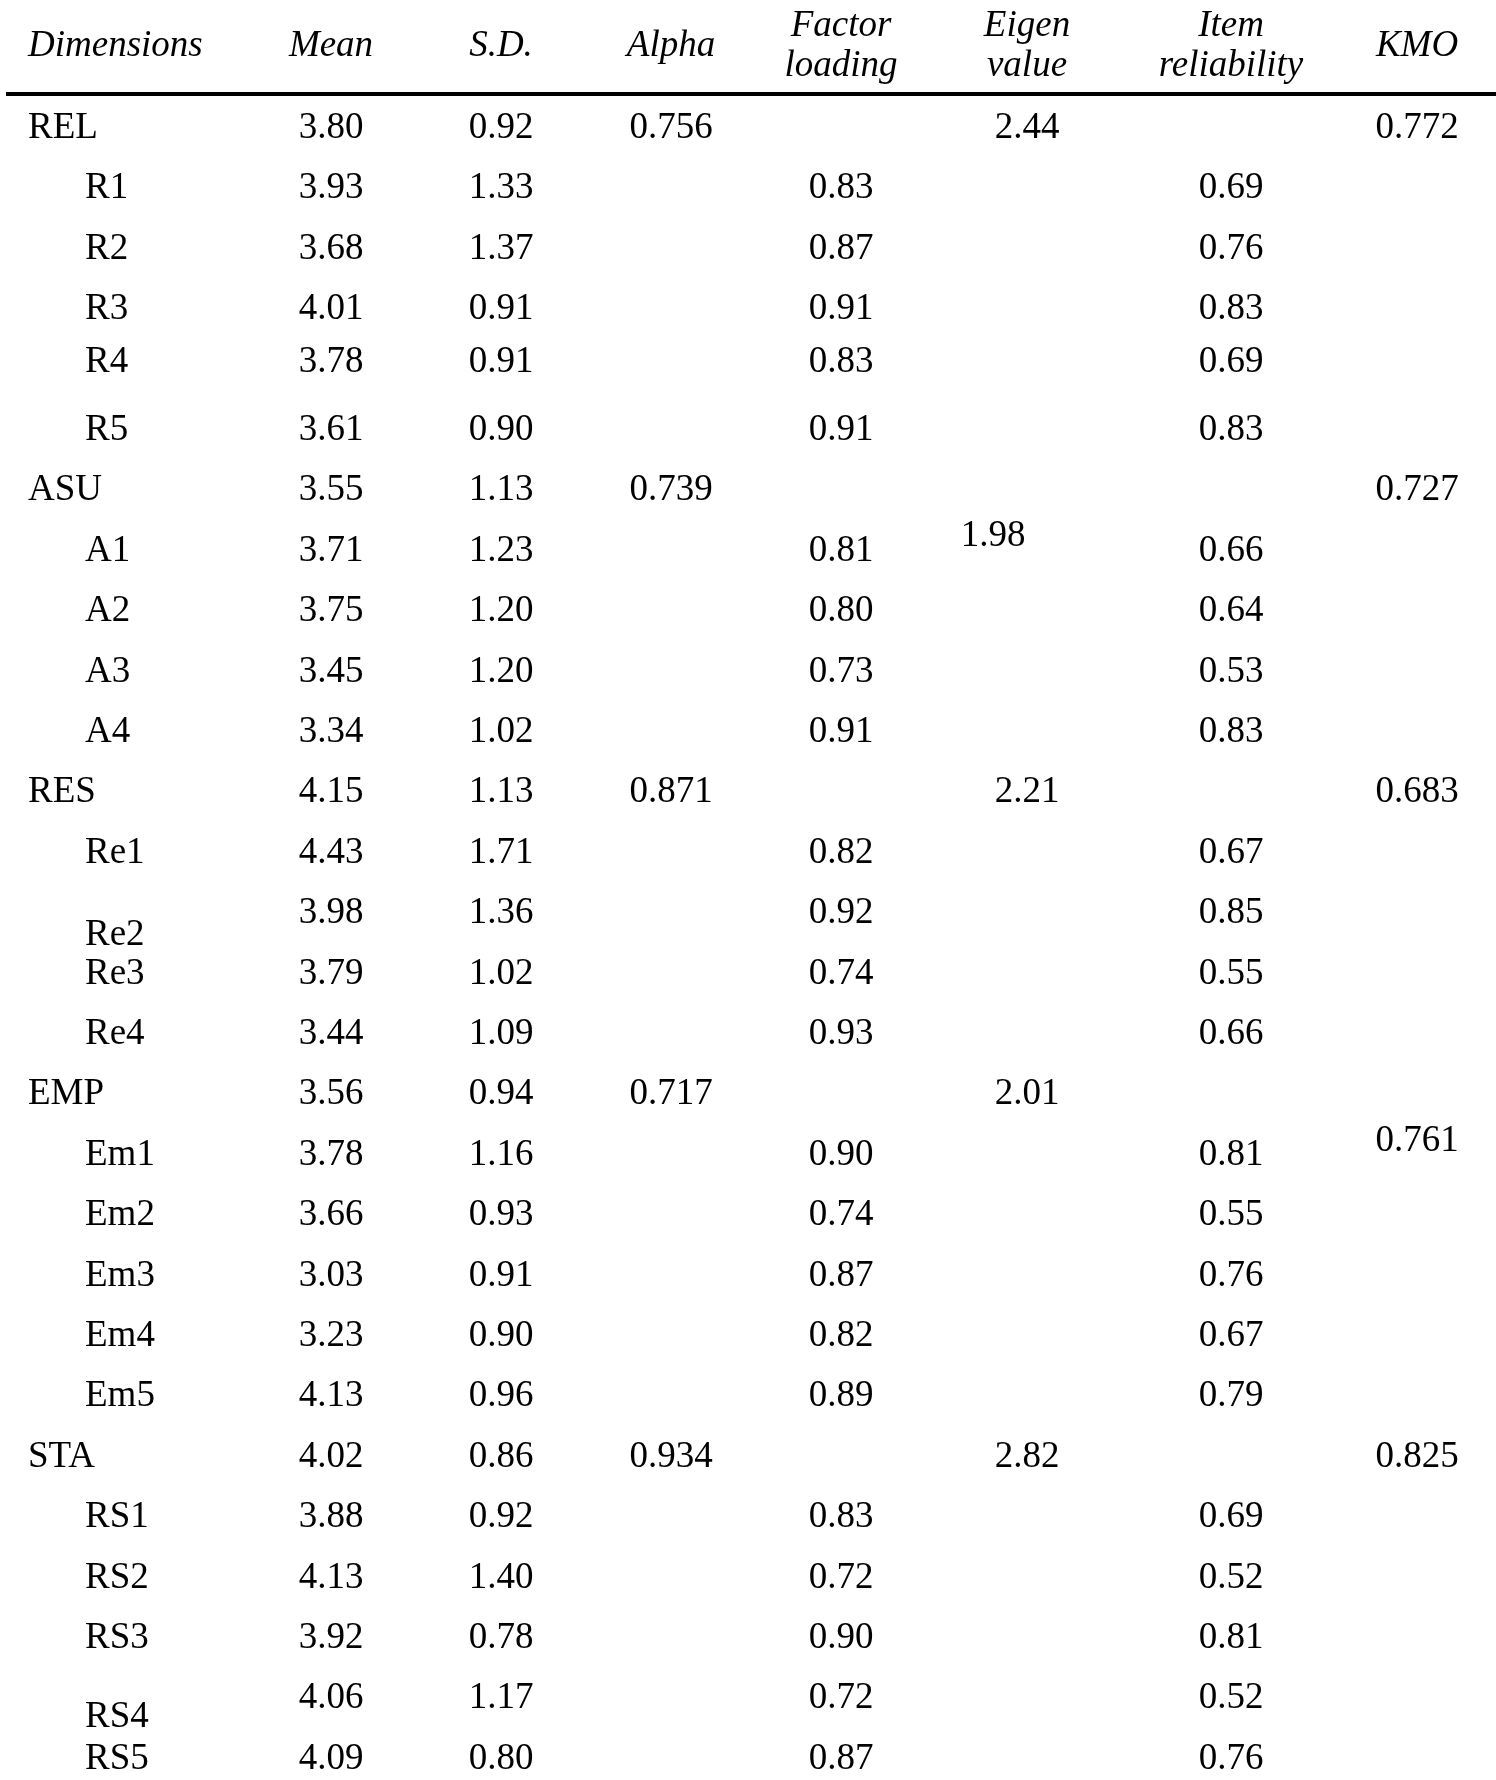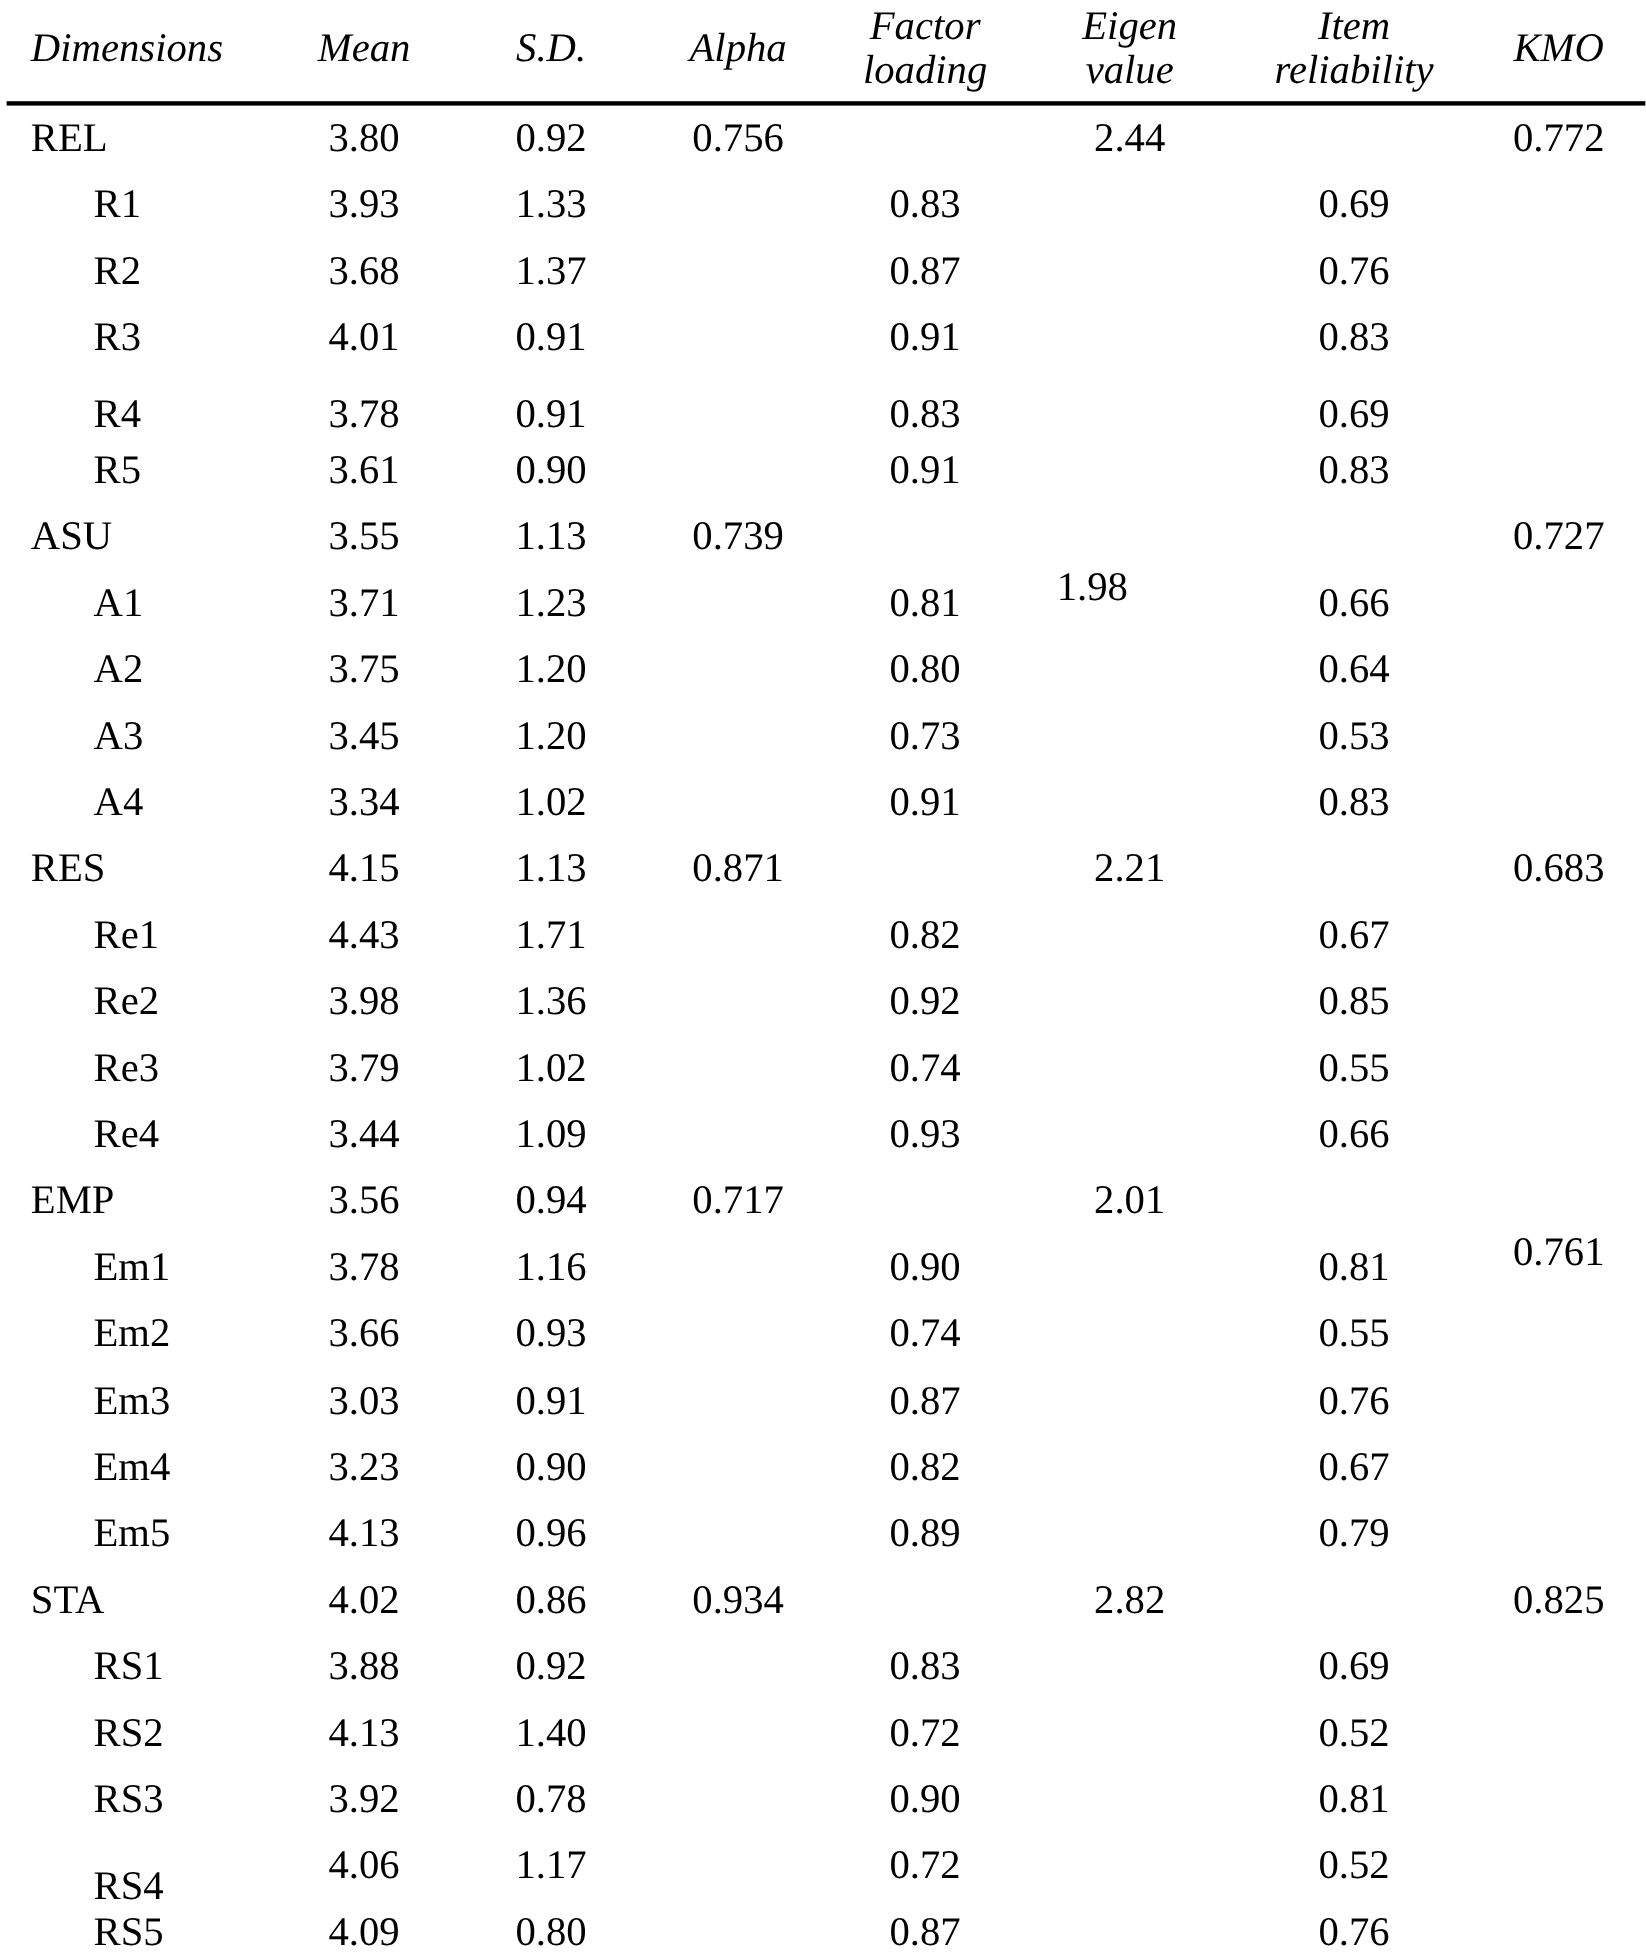--- a/index.html
+++ b/index.html
@@ -83,21 +83,21 @@
       <div class="row" style="top: 277.2px;">
         <div class="cell label" style="left: 85px;">R3</div>
         <div class="cell" style="left: 331px;">4.01</div>
         <div class="cell" style="left: 501px;">0.91</div>
         <div class="cell" style="left: 671px;"></div>
         <div class="cell" style="left: 841px;">0.91</div>
         <div class="cell" style="left: 1027px;"></div>
         <div class="cell" style="left: 1231px;">0.83</div>
         <div class="cell" style="left: 1417px;"></div>
       </div>
-      <div class="row" style="top: 347px;">
+      <div class="row" style="top: 330px;">
         <div class="cell label" style="left: 85px;">R4</div>
         <div class="cell" style="left: 331px;">3.78</div>
         <div class="cell" style="left: 501px;">0.91</div>
         <div class="cell" style="left: 671px;"></div>
         <div class="cell" style="left: 841px;">0.83</div>
         <div class="cell" style="left: 1027px;"></div>
         <div class="cell" style="left: 1231px;">0.69</div>
         <div class="cell" style="left: 1417px;"></div>
       </div>
       <div class="row" style="top: 398px;">
@@ -174,21 +174,21 @@
         <div class="cell label" style="left: 85px;">Re1</div>
         <div class="cell" style="left: 331px;">4.43</div>
         <div class="cell" style="left: 501px;">1.71</div>
         <div class="cell" style="left: 671px;"></div>
         <div class="cell" style="left: 841px;">0.82</div>
         <div class="cell" style="left: 1027px;"></div>
         <div class="cell" style="left: 1231px;">0.67</div>
         <div class="cell" style="left: 1417px;"></div>
       </div>
       <div class="row" style="top: 881.2px;">
-        <div class="cell label" style="left: 85px;">Re2</div>
+        <div class="cell label" style="left: 85px; margin-top: 22px;">Re2</div>
         <div class="cell" style="left: 331px;">3.98</div>
         <div class="cell" style="left: 501px;">1.36</div>
         <div class="cell" style="left: 671px;"></div>
         <div class="cell" style="left: 841px;">0.92</div>
         <div class="cell" style="left: 1027px;"></div>
         <div class="cell" style="left: 1231px;">0.85</div>
         <div class="cell" style="left: 1417px;"></div>
       </div>
       <div class="row" style="top: 941.6px;">
         <div class="cell label" style="left: 85px;">Re3</div>

